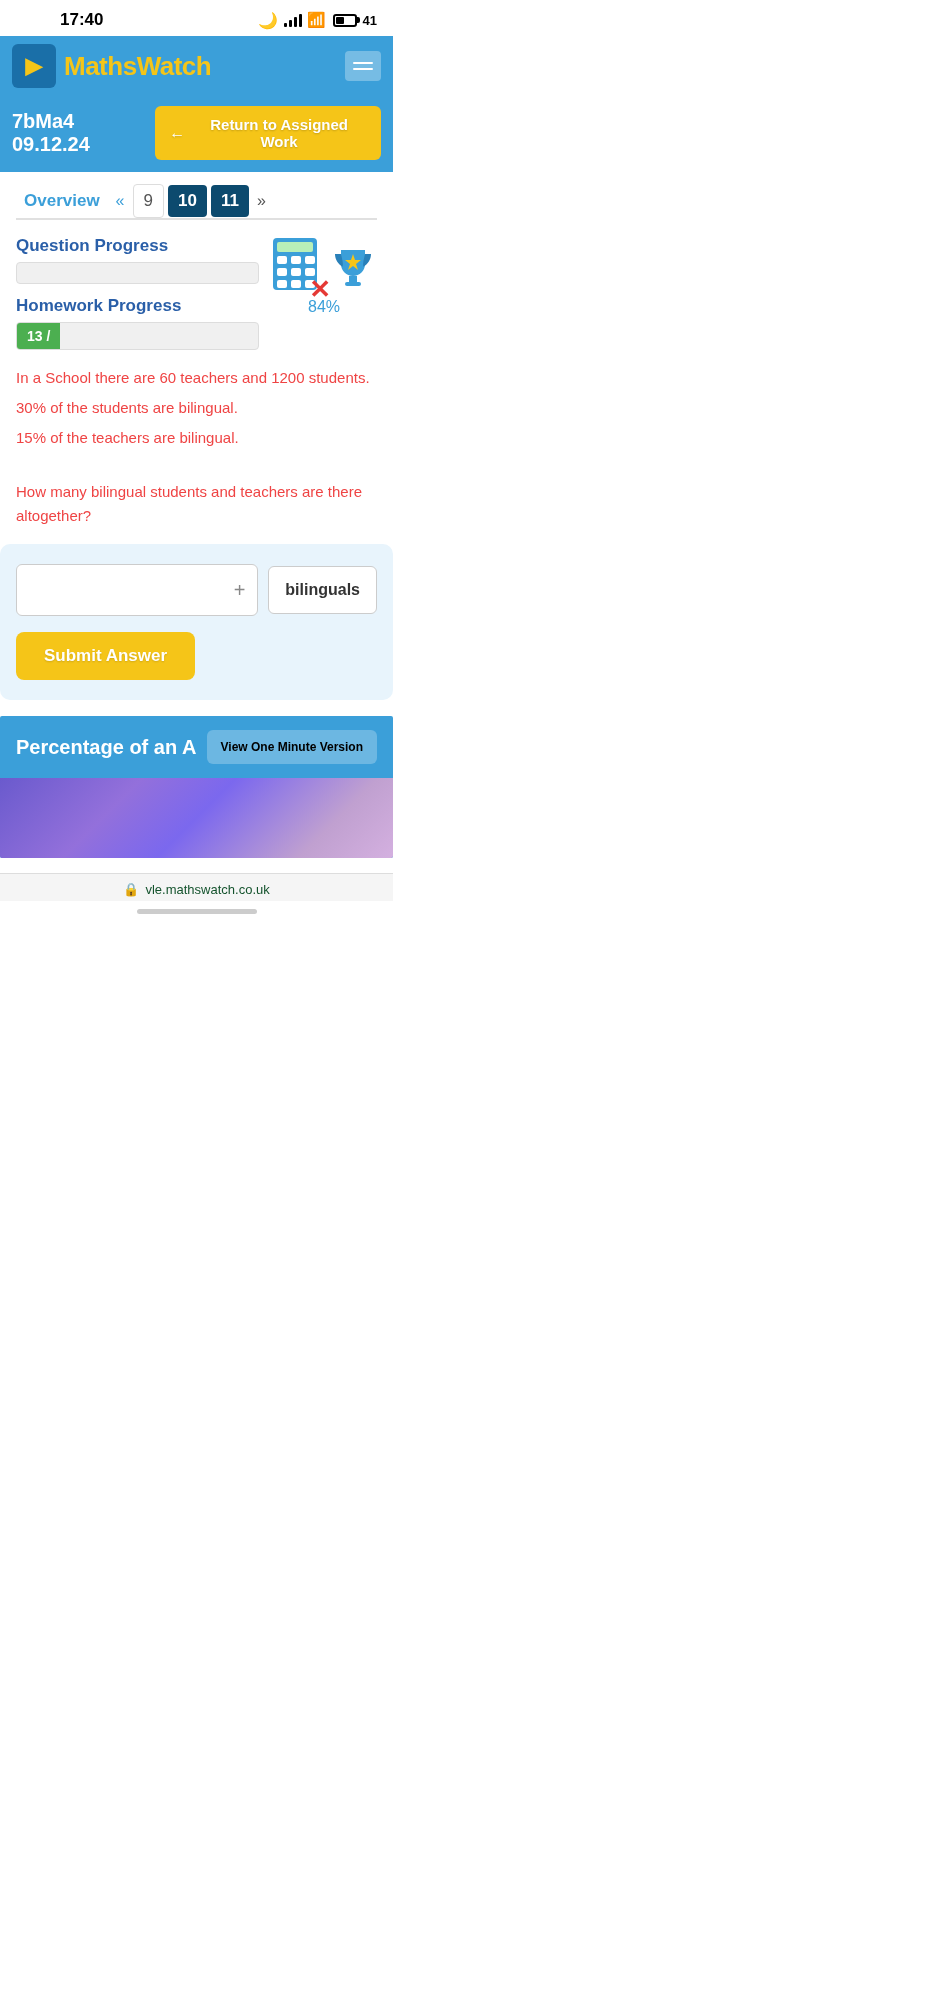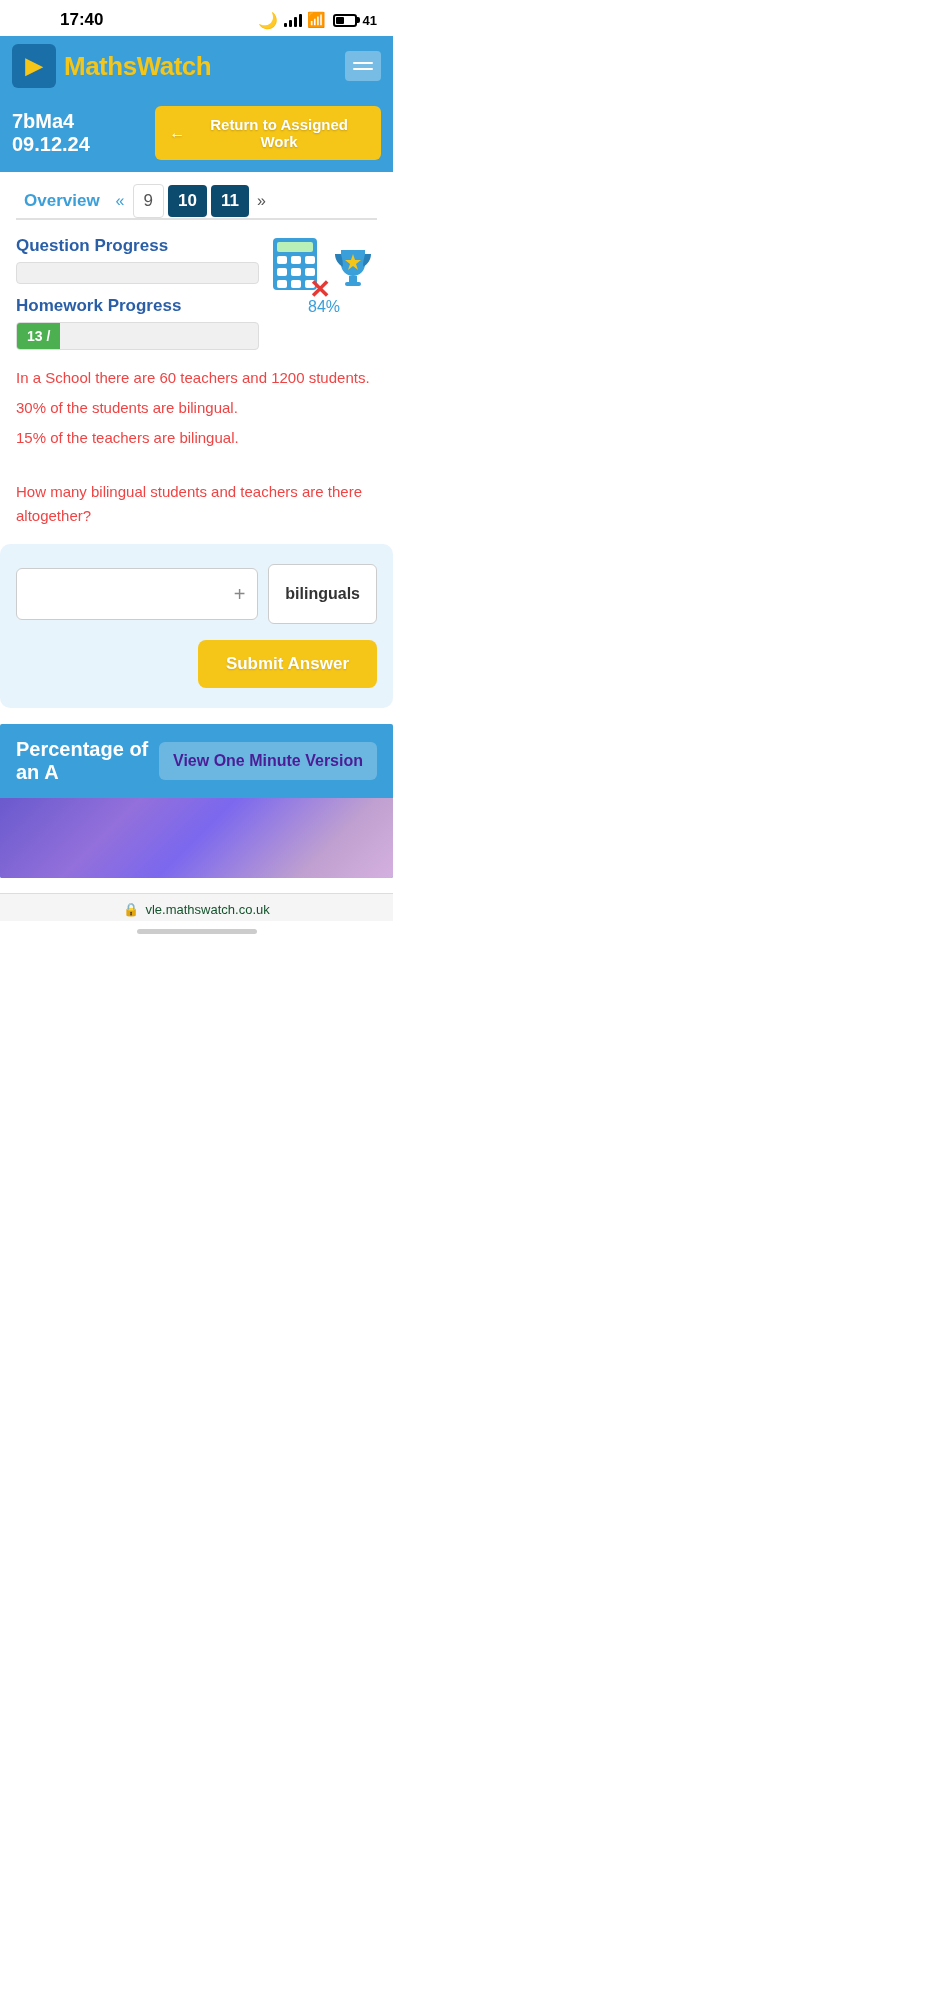--- a/index.html
+++ b/index.html
@@ -318,31 +318,31 @@
       padding: 0 12px;
     }
     .plus-icon {
       color: #888;
       font-size: 20px;
     }
     .answer-unit-box {
       background: #fff;
       border: 1px solid #ccc;
       border-radius: 6px;
-      height: 60px;
+      height: 48px;
       padding: 0 16px;
       display: flex;
       align-items: center;
       font-size: 16px;
       font-weight: 600;
       color: #333;
     }
     .submit-btn-row {
       display: flex;
-      justify-content: flex-end;
+      justify-content: flex-start;
     }
     .submit-btn {
       background: #f5c518;
       color: #fff;
       border: none;
       border-radius: 8px;
       padding: 14px 28px;
       font-size: 17px;
       font-weight: 700;
       cursor: pointer;
@@ -362,25 +362,25 @@
       justify-content: space-between;
       padding: 14px 16px;
     }
     .video-card-title {
       color: #fff;
       font-size: 20px;
       font-weight: 700;
     }
     .view-btn {
       background: rgba(255,255,255,0.25);
-      color: #4c1d95;
+      color: #000000;
       border: none;
       border-radius: 6px;
       padding: 10px 14px;
-      font-size: 16px;
+      font-size: 12px;
       font-weight: 600;
       cursor: pointer;
       white-space: nowrap;
     }
     .video-preview {
       height: 80px;
       background: linear-gradient(135deg, #6a5acd 0%, #9370db 30%, #7b68ee 50%, #c0a0d0 80%, #d4b0e0 100%);
     }
 
     

